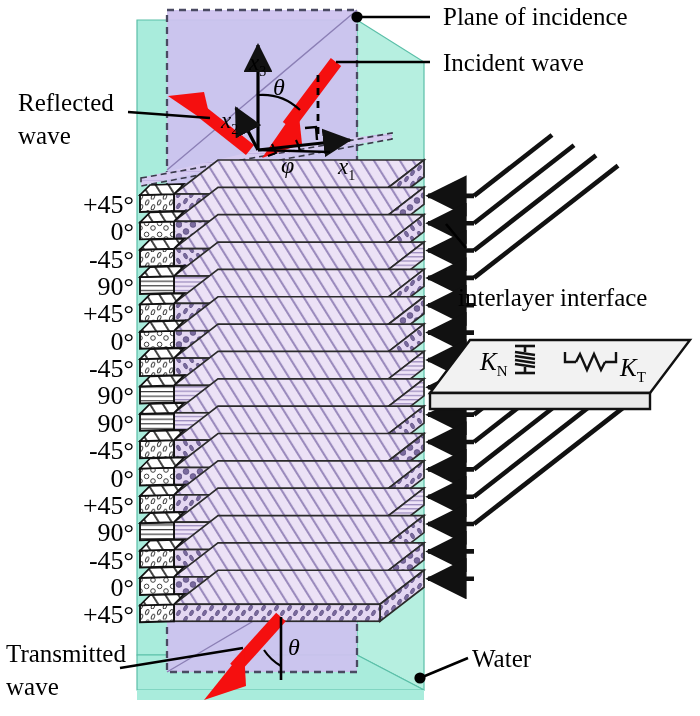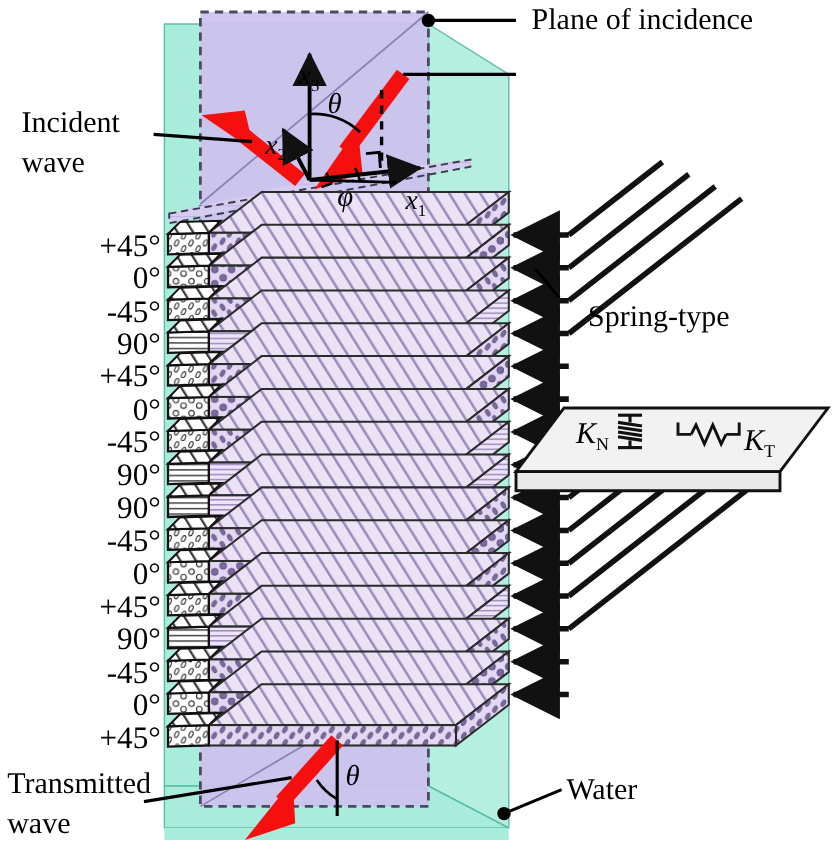--- a/index.html
+++ b/index.html
@@ -361,30 +361,31 @@
     <g stroke="#111" fill="none" stroke-width="2.4">
       <path d="M565,352 L565,362 L576,362"></path>
       <path d="M576,362 L580,354 L587,370 L594,354 L601,370 L605,362"></path>
       <path d="M605,362 L616,362 L616,352"></path>
     </g>
   </g>
 </svg>
 
 <div class="lbl callout" style="left:443px;top:3px;">Plane of incidence</div>
 
-
-<div class="lbl callout" style="left:18px;top:89px;">Incident</div>
+<div class="lbl callout" style="left:443px;top:49px;">Incident wave</div>
+
+<div class="lbl callout" style="left:18px;top:89px;">Reflected</div>
 <div class="lbl callout" style="left:18px;top:122px;">wave</div>
 
 <div class="lbl callout" style="left:6px;top:640px;">Transmitted</div>
 <div class="lbl callout" style="left:6px;top:673px;">wave</div>
 
 <div class="lbl callout" style="left:472px;top:645px;">Water</div>
 
-<div class="lbl callout" style="left:490px;top:251px;">Spring-type</div>
+<div class="lbl callout" style="left:458px;top:284px;">interlayer interface</div>
 
 <div class="axis-lbl" style="left:249px;top:30px;"><span>x</span><sub>3</sub></div>
 <div class="axis-lbl" style="left:338px;top:134px;font-family:Liberation Serif, serif;"><span>x</span><sub>1</sub></div>
 <div class="axis-lbl" style="left:221px;top:88px;"><span>x</span><sub>2</sub></div>
 <div class="greek" style="left:273px;top:74px;">θ</div>
 <div class="greek" style="left:281px;top:152px;">φ</div>
 <div class="greek" style="left:288px;top:634px;">θ</div>
 
 <div class="kk" style="left:480px;top:348px;"><span>K</span><sub>N</sub></div>
 <div class="kk" style="left:620px;top:354px;text-align:center;"><span>K</span><sub>T</sub></div>

